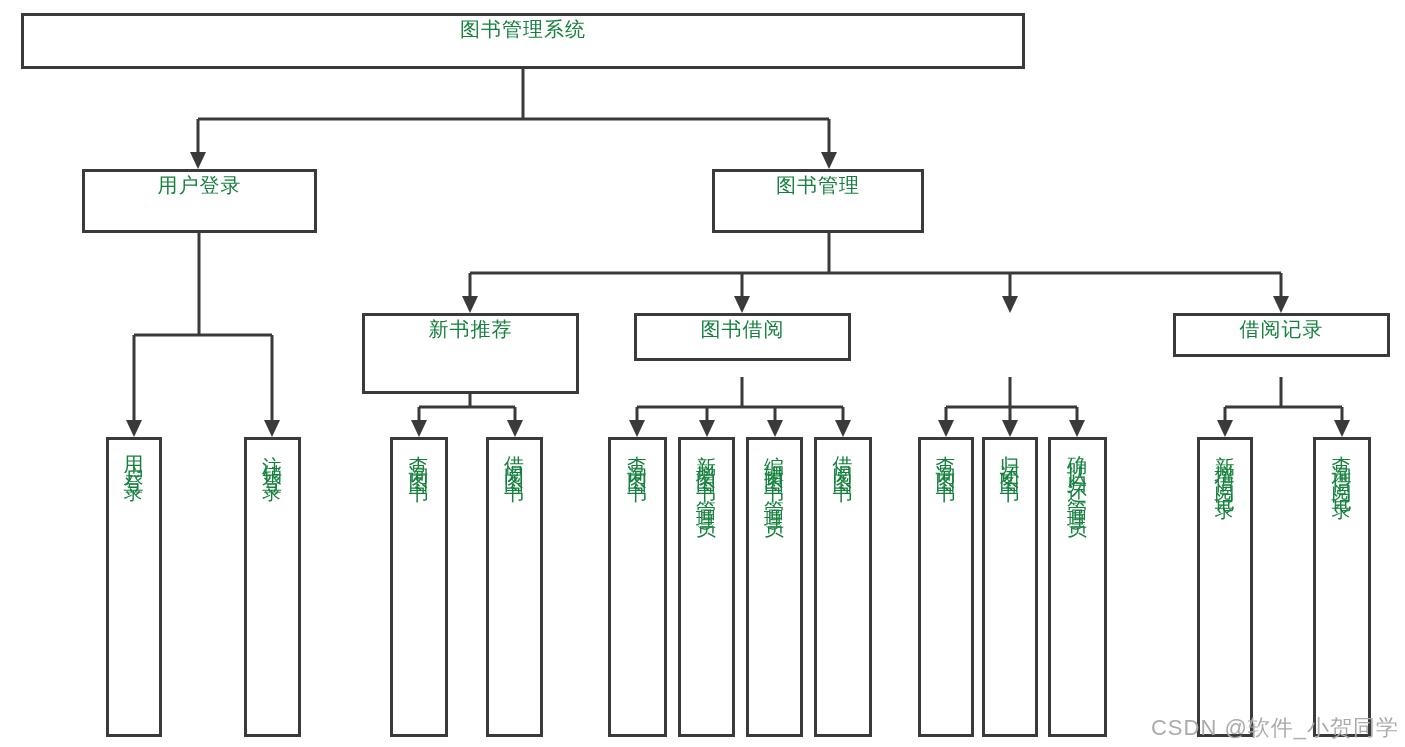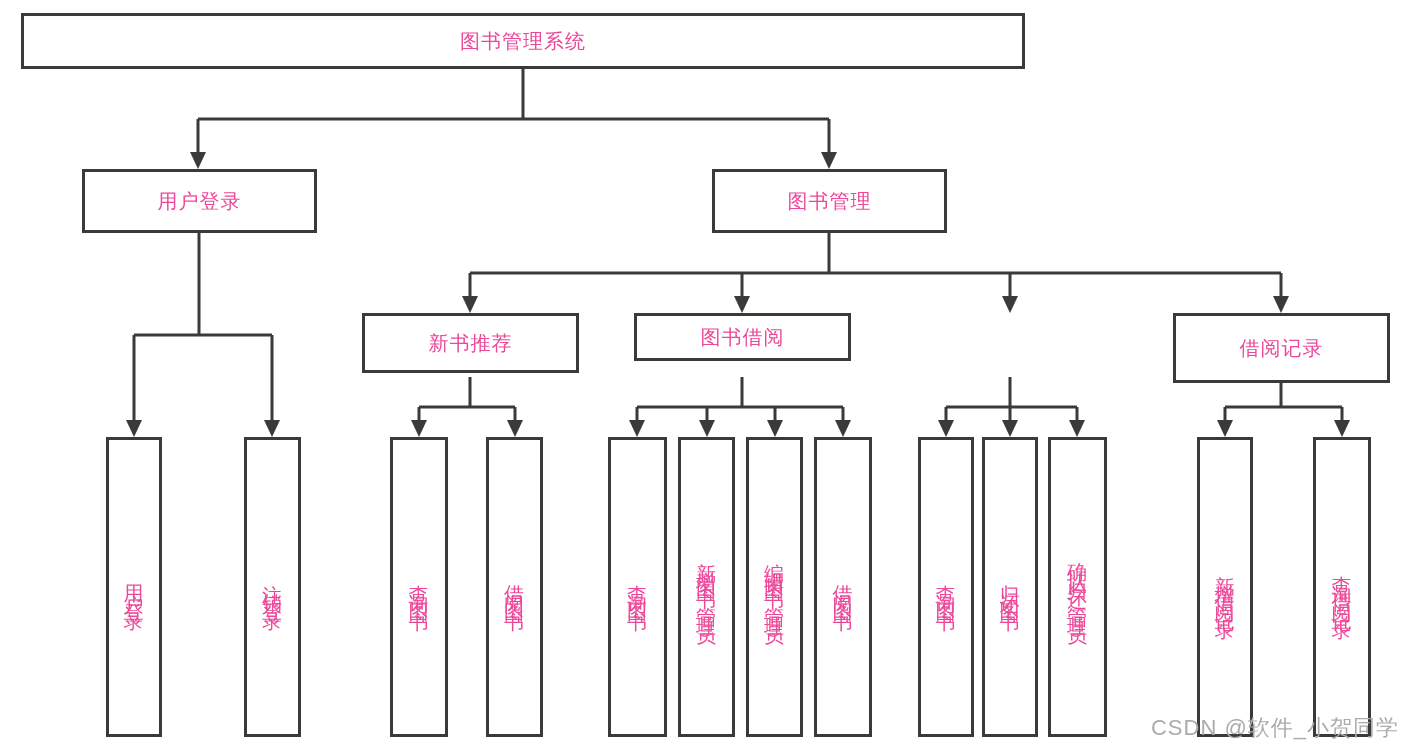--- a/index.html
+++ b/index.html
@@ -19,23 +19,22 @@
     position: absolute;
     left: 0; top: 0;
     pointer-events: none;
   }
   .node {
     position: absolute;
     box-sizing: border-box;
     background: #ffffff;
     border: 3px solid #3a3a3a;
     display: flex;
-    align-items: center;
     justify-content: center;
-    color: #ec4899;
+    color: #15803d;
   }
   .hbox {
     font-size: 20px;
     letter-spacing: 1px;
     white-space: nowrap;
   }
   .vbox .vtext {
     writing-mode: vertical-rl;
     text-orientation: mixed;
     font-size: 20px;
@@ -91,31 +90,31 @@
     </g>
   </svg>
 
   <div class="node hbox" style="left:21px; top:13px; width:1004px; height:56px;">
     <span>图书管理系统</span>
   </div>
 
   <div class="node hbox" style="left:82px; top:169px; width:235px; height:64px;">
     <span>用户登录</span>
   </div>
-  <div class="node hbox" style="left:712px; top:169px; width:235px; height:64px;">
+  <div class="node hbox" style="left:712px; top:169px; width:212px; height:64px;">
     <span>图书管理</span>
   </div>
 
-  <div class="node hbox" style="left:362px; top:313px; width:217px; height:60px;">
+  <div class="node hbox" style="left:362px; top:313px; width:217px; height:81px;">
     <span>新书推荐</span>
   </div>
   <div class="node hbox" style="left:634px; top:313px; width:217px; height:48px;">
     <span>图书借阅</span>
   </div>
-  <div class="node hbox" style="left:1173px; top:313px; width:217px; height:70px;">
+  <div class="node hbox" style="left:1173px; top:313px; width:217px; height:44px;">
     <span>借阅记录</span>
   </div>
 
   <div class="node vbox" style="left:106px; top:437px; width:56px; height:300px;">
     <span class="vtext">用户登录</span>
   </div>
   <div class="node vbox" style="left:244px; top:437px; width:57px; height:300px;">
     <span class="vtext">注销登录</span>
   </div>
 

